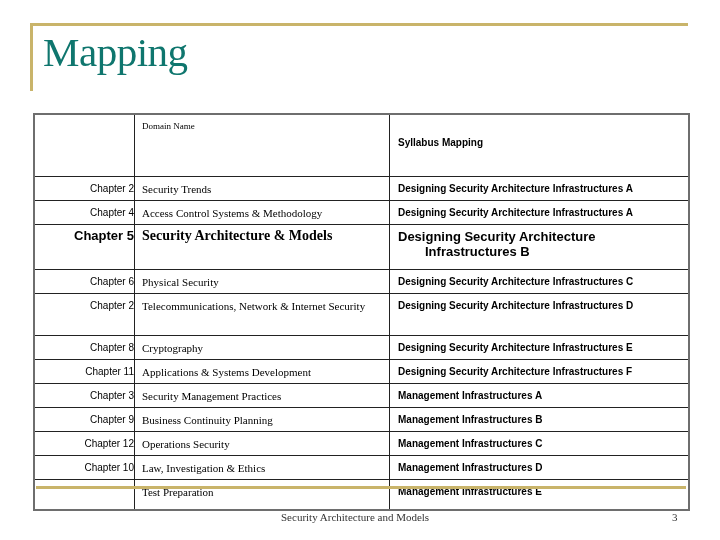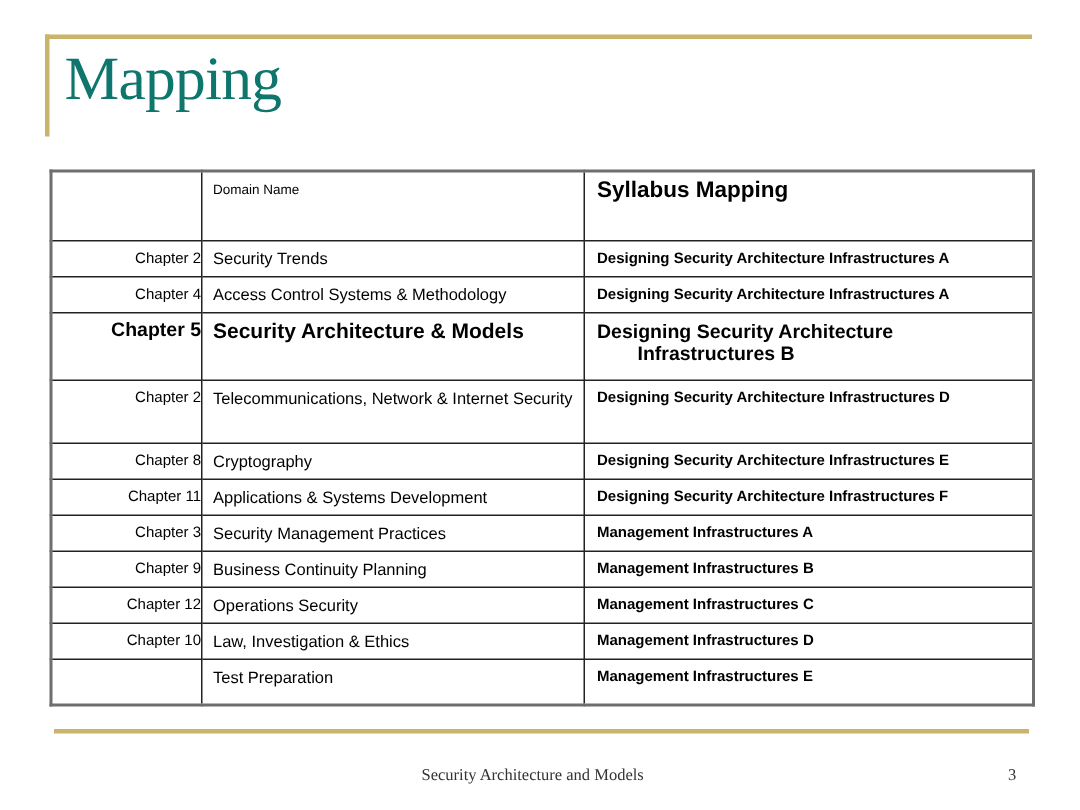--- a/index.html
+++ b/index.html
@@ -33,25 +33,25 @@
   table.map td {
     border: 1px solid #222;
     vertical-align: top;
     padding: 0 0 0 7px;
     font-size: 11px;
     line-height: 14px;
     overflow: hidden;
     white-space: nowrap;
   }
   table.map td.c1 { width: 92px; font-size: 10px; padding-top: 5px; text-align: right; }
-  table.map td.c2 { width: 247px; font-size: 11px; padding-top: 5px; }
+  table.map td.c2 { width: 247px; font-size: 11px; padding-top: 5px; font-family: Liberation Serif, serif; }
   table.map td.c3 { font-weight: bold; font-size: 10px; padding-top: 5px; padding-left: 8px; }
   tr.hdr td { height: 40px; }
   tr.hdr td.c2 { font-size: 9px; padding-top: 4px; }
-  tr.hdr td.c3 { font-size: 15px; padding-top: 5px; }
+  tr.hdr td.c3 { font-size: 10px; padding-top: 21px; }
   tr.r24 td { height: 18px; }
   tr.r42 td { height: 36px; }
   tr.r30 td { height: 24px; }
   tr.big td { height: 40px; font-weight: bold; }
   tr.big td.c1 { font-size: 13px; padding-top: 4px; }
   tr.big td.c2 { font-size: 14px; padding-top: 4px; }
   tr.big td.c3 { font-size: 13px; white-space: normal; line-height: 15px; padding-top: 4px; }
   .indent { padding-left: 27px; display: block; }
   .gold-rule {
     position: absolute; left: 36px; top: 486px; width: 650px; height: 3px;
@@ -93,20 +93,25 @@
     <td class="c3">Designing Security Architecture Infrastructures A</td>
   </tr>
   <tr class="big">
     <td class="c1">Chapter 5</td>
     <td class="c2">Security Architecture &amp; Models</td>
     <td class="c3">
       <span>Designing Security Architecture</span>
       <span class="indent">Infrastructures B</span>
     </td>
   </tr>
+  <tr class="r24">
+    <td class="c1">Chapter 6</td>
+    <td class="c2">Physical Security</td>
+    <td class="c3">Designing Security Architecture Infrastructures C</td>
+  </tr>
   <tr class="r42">
     <td class="c1">Chapter 2</td>
     <td class="c2">Telecommunications, Network &amp; Internet Security</td>
     <td class="c3">Designing Security Architecture Infrastructures D</td>
   </tr>
   <tr class="r24">
     <td class="c1">Chapter 8</td>
     <td class="c2">Cryptography</td>
     <td class="c3">Designing Security Architecture Infrastructures E</td>
   </tr>

